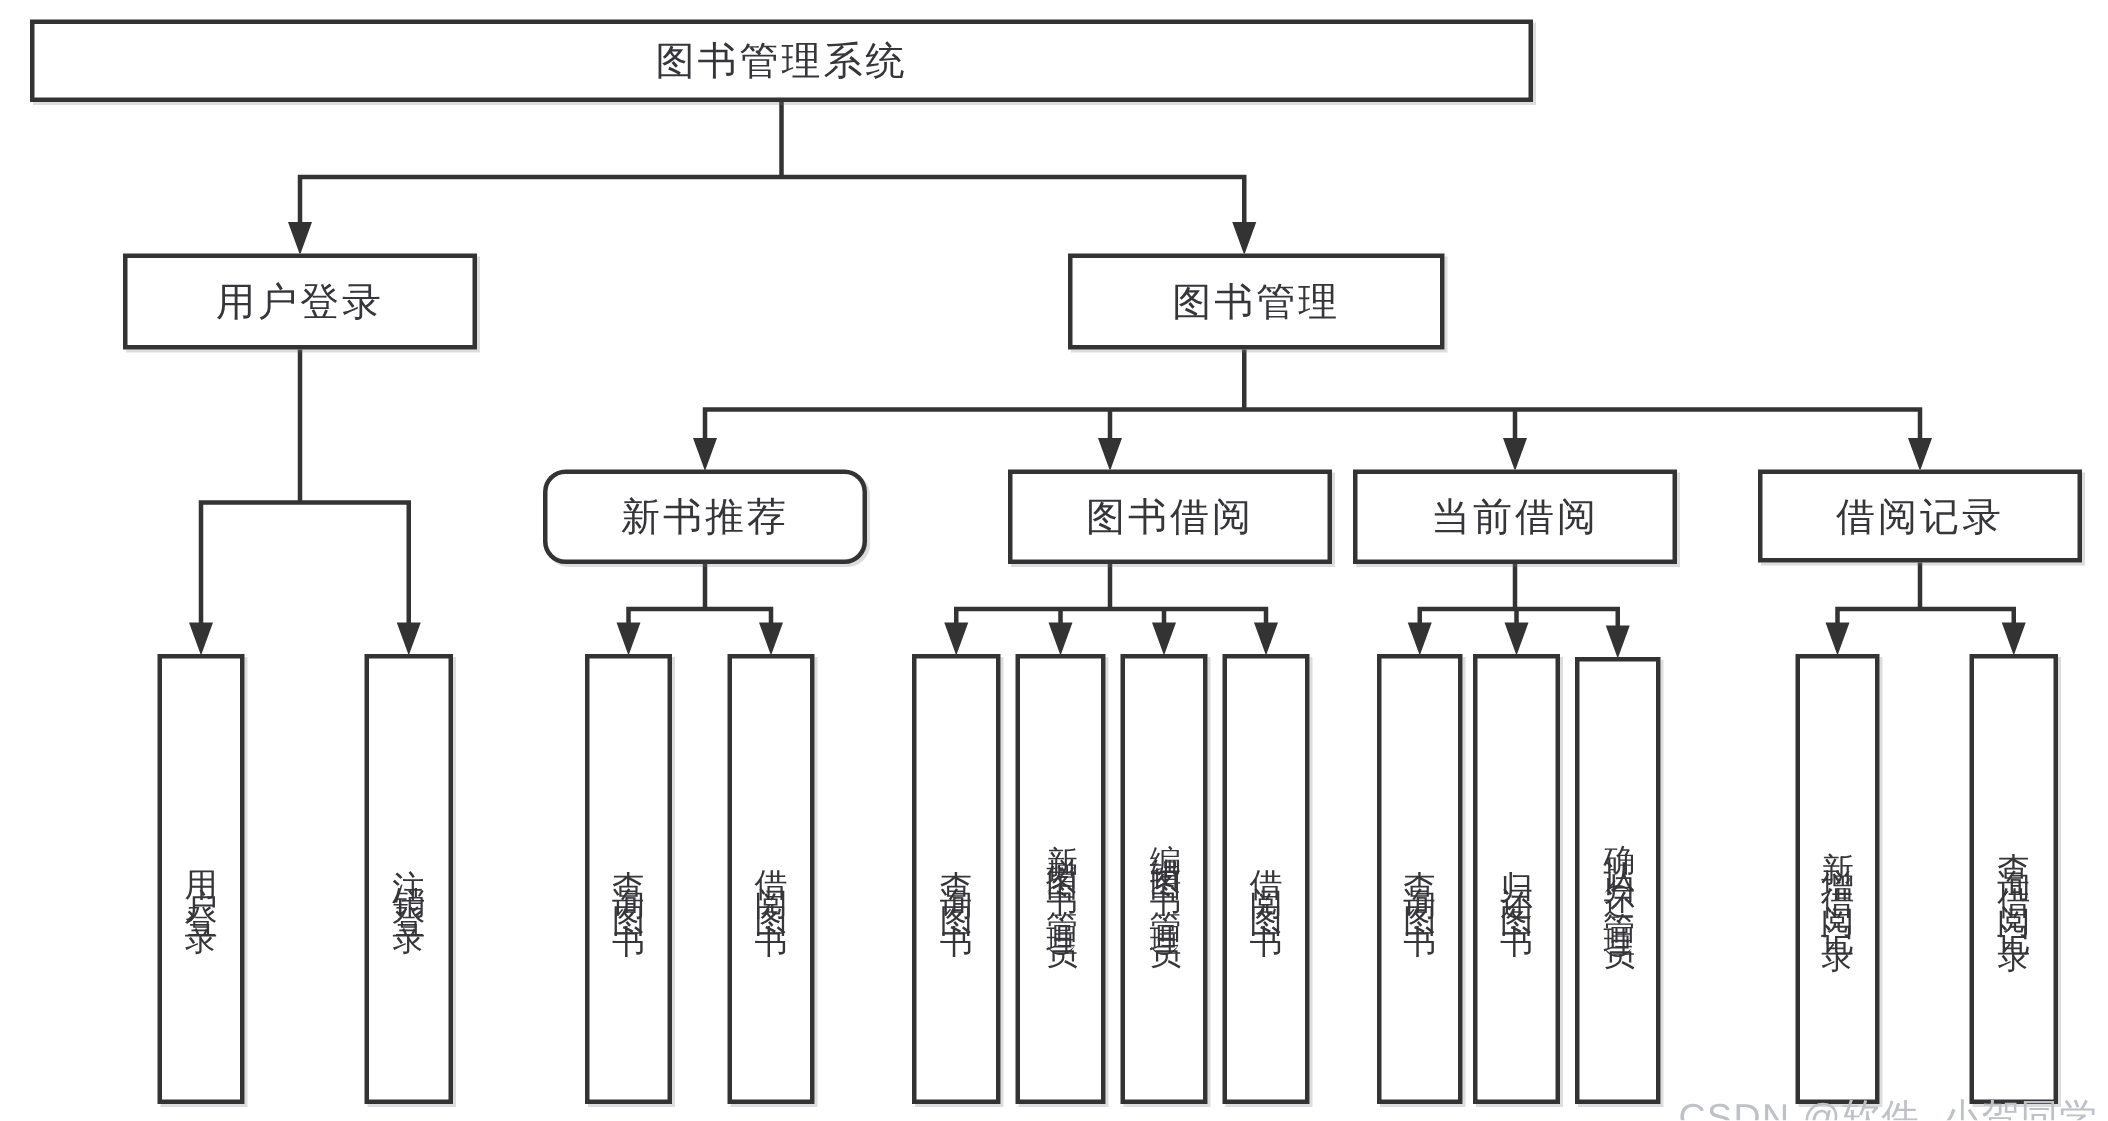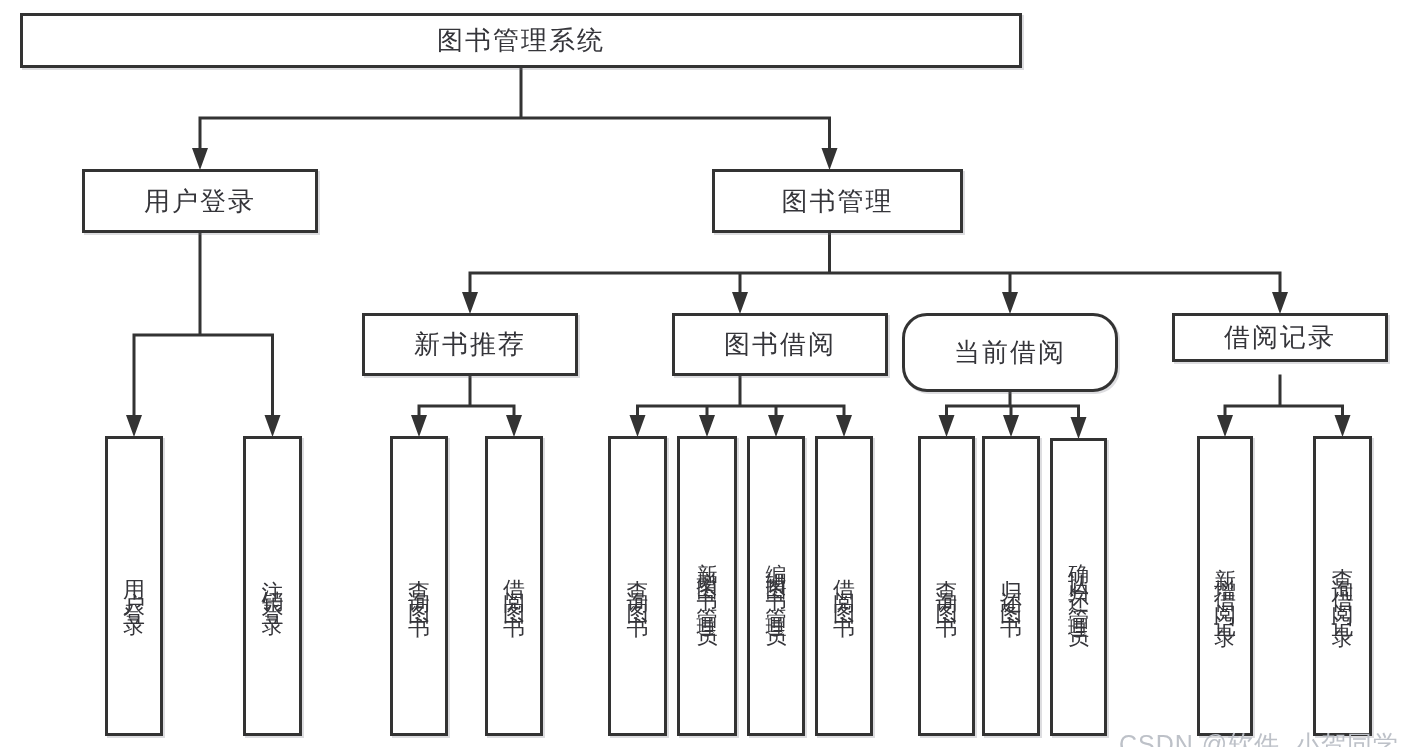--- a/index.html
+++ b/index.html
@@ -39,30 +39,30 @@
   <div id="watermark" style="color: rgb(189, 193, 200);">CSDN @软件_小贺同学</div>
 <div class="node h" style="left: 20px; top: 13px; width: 1002px; height: 55px; color: rgb(53, 53, 58);">
       <span>图书管理系统</span>
     </div>
     <div class="node h" style="left: 82px; top: 169px; width: 236px; height: 64px; color: rgb(53, 53, 58);">
       <span>用户登录</span>
     </div>
     <div class="node h" style="left: 712px; top: 169px; width: 251px; height: 64px; color: rgb(53, 53, 58);">
       <span>图书管理</span>
     </div>
-    <div class="node h" style="left: 362px; top: 313px; width: 216px; height: 63px; color: rgb(53, 53, 58);">
+    <div class="node h" style="left: 362px; top: 313px; width: 216px; height: 63px; color: rgb(53, 53, 58); border-radius: 15px;">
       <span>新书推荐</span>
     </div>
     <div class="node h" style="left: 632px; top: 313px; width: 216px; height: 63px; color: rgb(53, 53, 58); margin-left: 40px;">
       <span>图书借阅</span>
     </div>
-    <div class="node h" style="left: 902px; top: 313px; width: 216px; height: 79px; color: rgb(53, 53, 58); border-radius: 25px;">
+    <div class="node h" style="left: 902px; top: 313px; width: 216px; height: 63px; color: rgb(53, 53, 58);">
       <span>当前借阅</span>
     </div>
-    <div class="node h" style="left: 1172px; top: 313px; width: 216px; height: 49px; color: rgb(53, 53, 58);">
+    <div class="node h" style="left: 1172px; top: 313px; width: 216px; height: 62px; color: rgb(53, 53, 58);">
       <span>借阅记录</span>
     </div>
     <div class="node v" style="left: 105px; top: 436px; width: 58px; height: 300px; color: rgb(53, 53, 58);">
       <span>用户登录</span>
     </div>
     <div class="node v" style="left: 243px; top: 436px; width: 59px; height: 300px; color: rgb(53, 53, 58);">
       <span>注销登录</span>
     </div>
     <div class="node v" style="left: 390px; top: 436px; width: 58px; height: 300px; color: rgb(53, 53, 58);">
       <span>查询图书</span>

